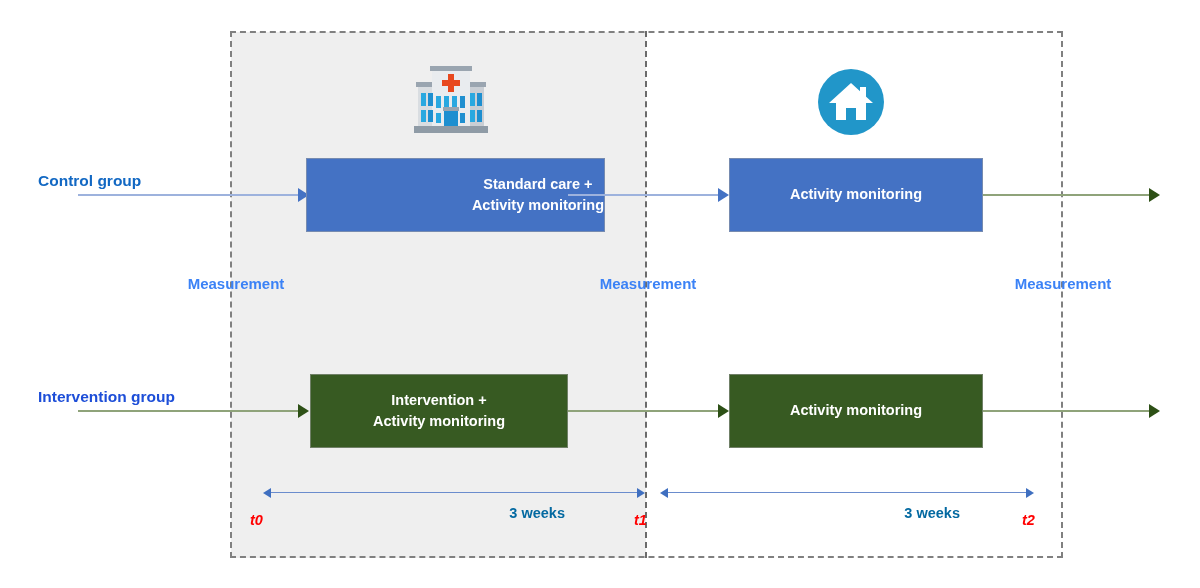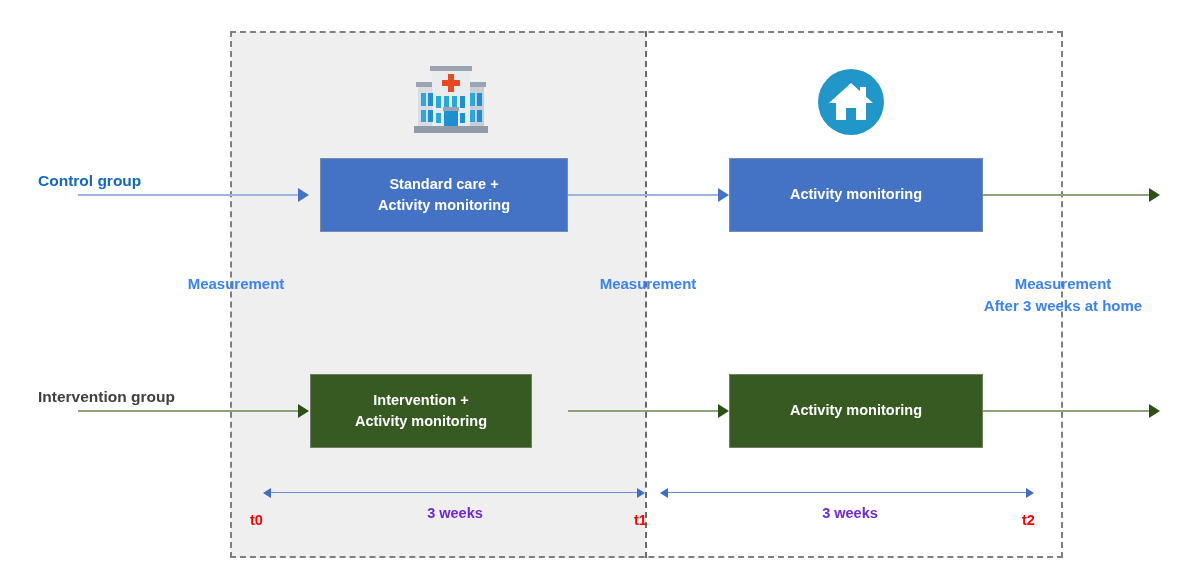--- a/index.html
+++ b/index.html
@@ -65,21 +65,21 @@
   .arrow-head.green { border-left: 11px solid #2d5016; }
 
   
   .group-label {
     position: absolute;
     font-size: 15.5px;
     font-weight: bold;
     white-space: nowrap;
   }
   .group-label.control      { color: #1268c3; left: 38px; top: 172px; }
-  .group-label.intervention { color: #404040; left: 38px; top: 388px; }
+  .group-label.intervention { color: #1d4ed8; left: 38px; top: 388px; }
 
   
   .phase-box {
     position: absolute;
     display: flex;
     align-items: center;
     justify-content: center;
     text-align: center;
     color: #ffffff;
     font-size: 14.5px;
@@ -117,30 +117,31 @@
     border-top: 5px solid transparent;
     border-bottom: 5px solid transparent;
   }
   .span-cap.left  { border-right: 8px solid #3f6fc0; }
   .span-cap.right { border-left: 8px solid #3f6fc0; }
 
   .span-label {
     position: absolute;
     font-size: 14.5px;
     font-weight: bold;
-    color: #6d28d9;
-    text-align: center;
+    color: #0369a1;
+    text-align: right;
     white-space: nowrap;
   }
   .tick-label {
     position: absolute;
     font-size: 14.5px;
     font-weight: bold;
     color: #ff0000;
     white-space: nowrap;
+    font-style: italic;
   }
 </style>
 </head>
 <body>
 
 <div id="diagram">
 
   <div class="shaded-region"></div>
 
   <div class="dash-frame"></div>
@@ -188,21 +189,21 @@
       <path d="M36 17 L58 37 L51 37 L51 54 L41 54 L41 42 L31 42 L31 54 L21 54 L21 37 L14 37 Z" fill="#ffffff"></path>
       <rect x="45" y="21" width="6" height="10" fill="#ffffff"></rect>
     </svg>
   </div>
 
   <div class="group-label control">Control group</div>
 
   <div class="flow-line blue" style="left:78px; top:194px; width:222px;"></div>
   <div class="arrow-head blue" style="left:298px; top:188px;"></div>
 
-  <div class="phase-box blue" style="left:320px; top:158px; width:248px; height:74px;">
+  <div class="phase-box blue" style="left:306px; top:158px; width:299px; height:74px;justify-content:flex-end;">
     <span>
       <span>Standard care +</span><br>
       <span>Activity monitoring</span>
     </span>
   </div>
 
   <div class="flow-line blue" style="left:568px; top:194px; width:152px;"></div>
   <div class="arrow-head blue" style="left:718px; top:188px;"></div>
 
   <div class="phase-box blue" style="left:729px; top:158px; width:254px; height:74px;">
@@ -215,29 +216,28 @@
   <div class="measure-note" style="left:106px; top:273px; width:260px;">
     <div>Measurement</div>
   </div>
 
   <div class="measure-note" style="left:520px; top:273px; width:256px;">
     <div>Measurement</div>
   </div>
 
   <div class="measure-note" style="left:957px; top:273px; width:212px;">
     <div>Measurement</div>
-    <div>After 3 weeks at home</div>
   </div>
 
   <div class="group-label intervention">Intervention group</div>
 
   <div class="flow-line green" style="left:78px; top:410px; width:222px;"></div>
   <div class="arrow-head green" style="left:298px; top:404px;"></div>
 
-  <div class="phase-box green" style="left:310px; top:374px; width:222px; height:74px;">
+  <div class="phase-box green" style="left:310px; top:374px; width:258px; height:74px;">
     <span>
       <span>Intervention +</span><br>
       <span>Activity monitoring</span>
     </span>
   </div>
 
   <div class="flow-line green" style="left:568px; top:410px; width:152px;"></div>
   <div class="arrow-head green" style="left:718px; top:404px;"></div>
 
   <div class="phase-box green" style="left:729px; top:374px; width:254px; height:74px;">

